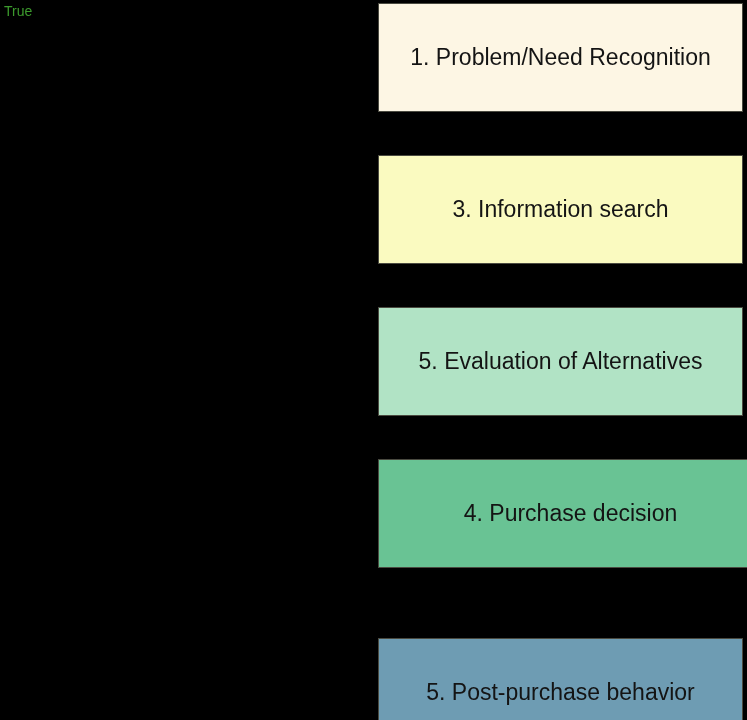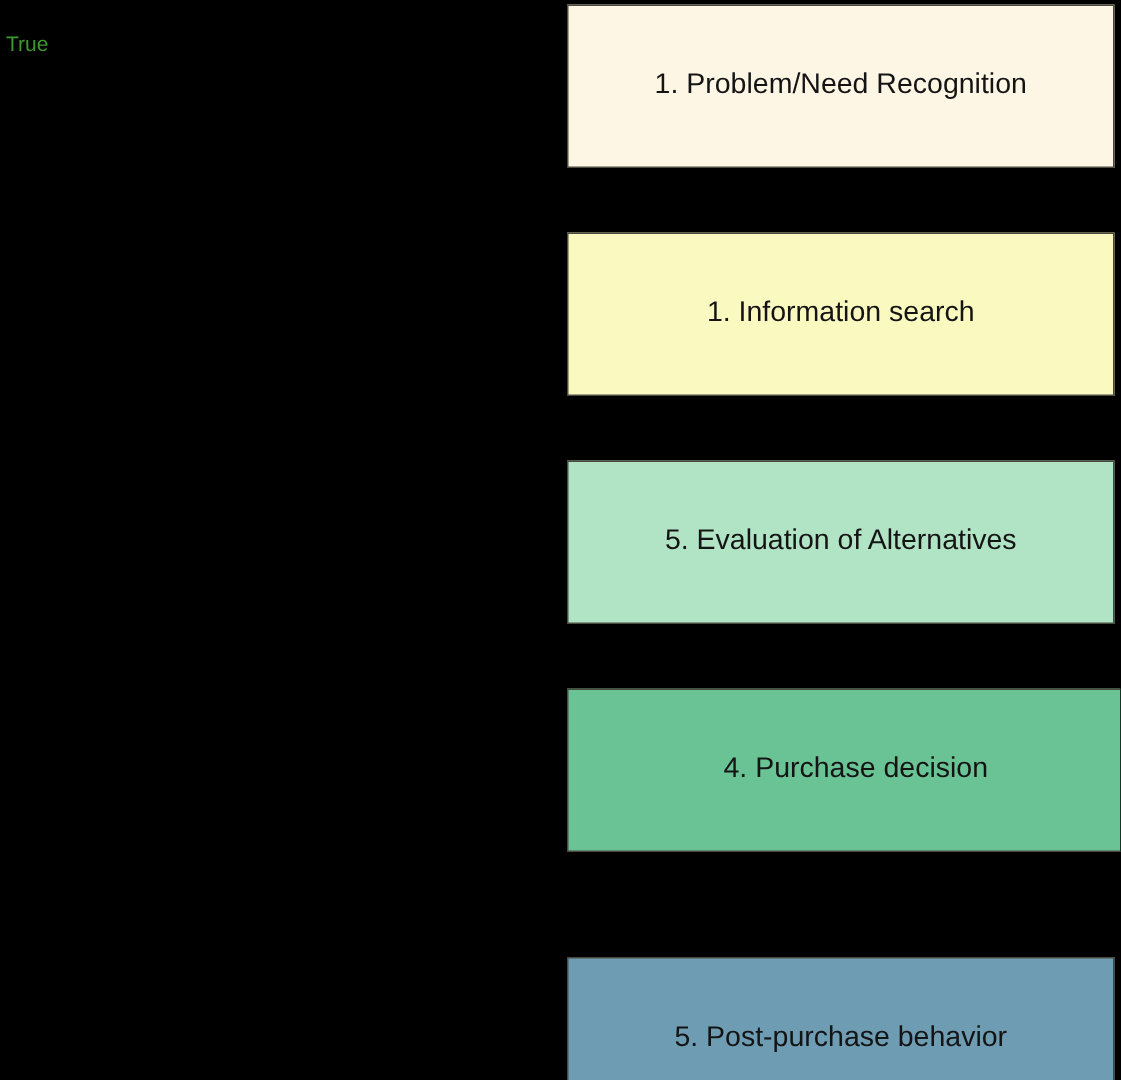--- a/index.html
+++ b/index.html
@@ -11,21 +11,21 @@
     position: relative;
     width: 747px;
     height: 720px;
     background: #000000;
     overflow: hidden;
     font-family: "Liberation Sans", sans-serif;
   }
   .true-label {
     position: absolute;
     left: 4px;
-    top: 21px;
+    top: 3px;
     font-size: 14px;
     line-height: 16px;
     font-family: "Liberation Sans", sans-serif;
   }
   .flow {
     position: absolute;
     inset: 0;
   }
   .step {
     position: absolute;
@@ -33,21 +33,21 @@
     width: 363px;
     height: 107px;
     border: 1px solid #4A4A40;
     box-sizing: content-box;
     display: flex;
     align-items: center;
     justify-content: center;
     text-align: center;
   }
   .step-label {
-    font-size: 19px;
+    font-size: 23px;
     line-height: 1.2;
     font-family: "Liberation Sans", sans-serif;
   }
   .step-1 { top: 3px; }
   .step-2 { top: 155px; }
   .step-3 { top: 307px; }
   .step-4 { top: 459px; }
   .step-5 { top: 638px; }
 </style>
 </head>
@@ -57,21 +57,21 @@
 
   <span class="true-label" style="color: rgb(60, 154, 45);">True</span>
 
   <div class="flow">
 
     <div class="step step-1" style="background: rgb(253, 246, 228); border-color: rgb(74, 74, 64); color: rgb(20, 20, 20);">
       <span class="step-label">1. Problem/Need Recognition</span>
     </div>
 
     <div class="step step-2" style="background: rgb(250, 250, 192); border-color: rgb(74, 74, 64); color: rgb(20, 20, 20);">
-      <span class="step-label">1. Information search</span>
+      <span class="step-label">3. Information search</span>
     </div>
 
     <div class="step step-3" style="background: rgb(177, 227, 197); border-color: rgb(74, 74, 64); color: rgb(20, 20, 20);">
       <span class="step-label">5. Evaluation of Alternatives</span>
     </div>
 
     <div class="step step-4" style="background: rgb(105, 195, 148); border-color: rgb(74, 74, 64); color: rgb(20, 20, 20); padding-left: 10px;">
       <span class="step-label">4. Purchase decision</span>
     </div>
 

